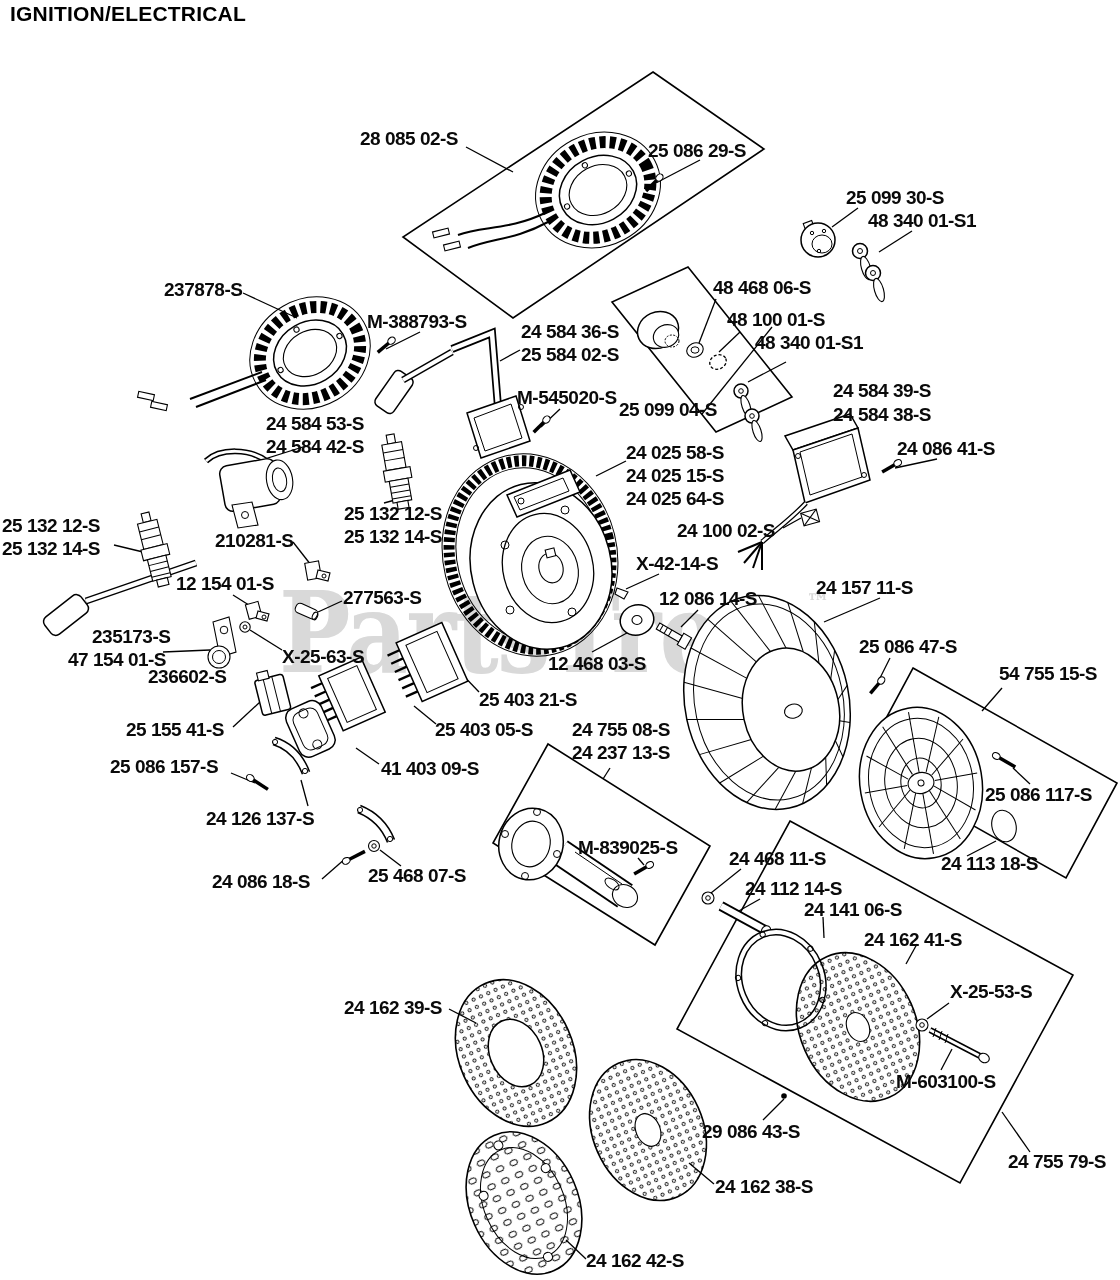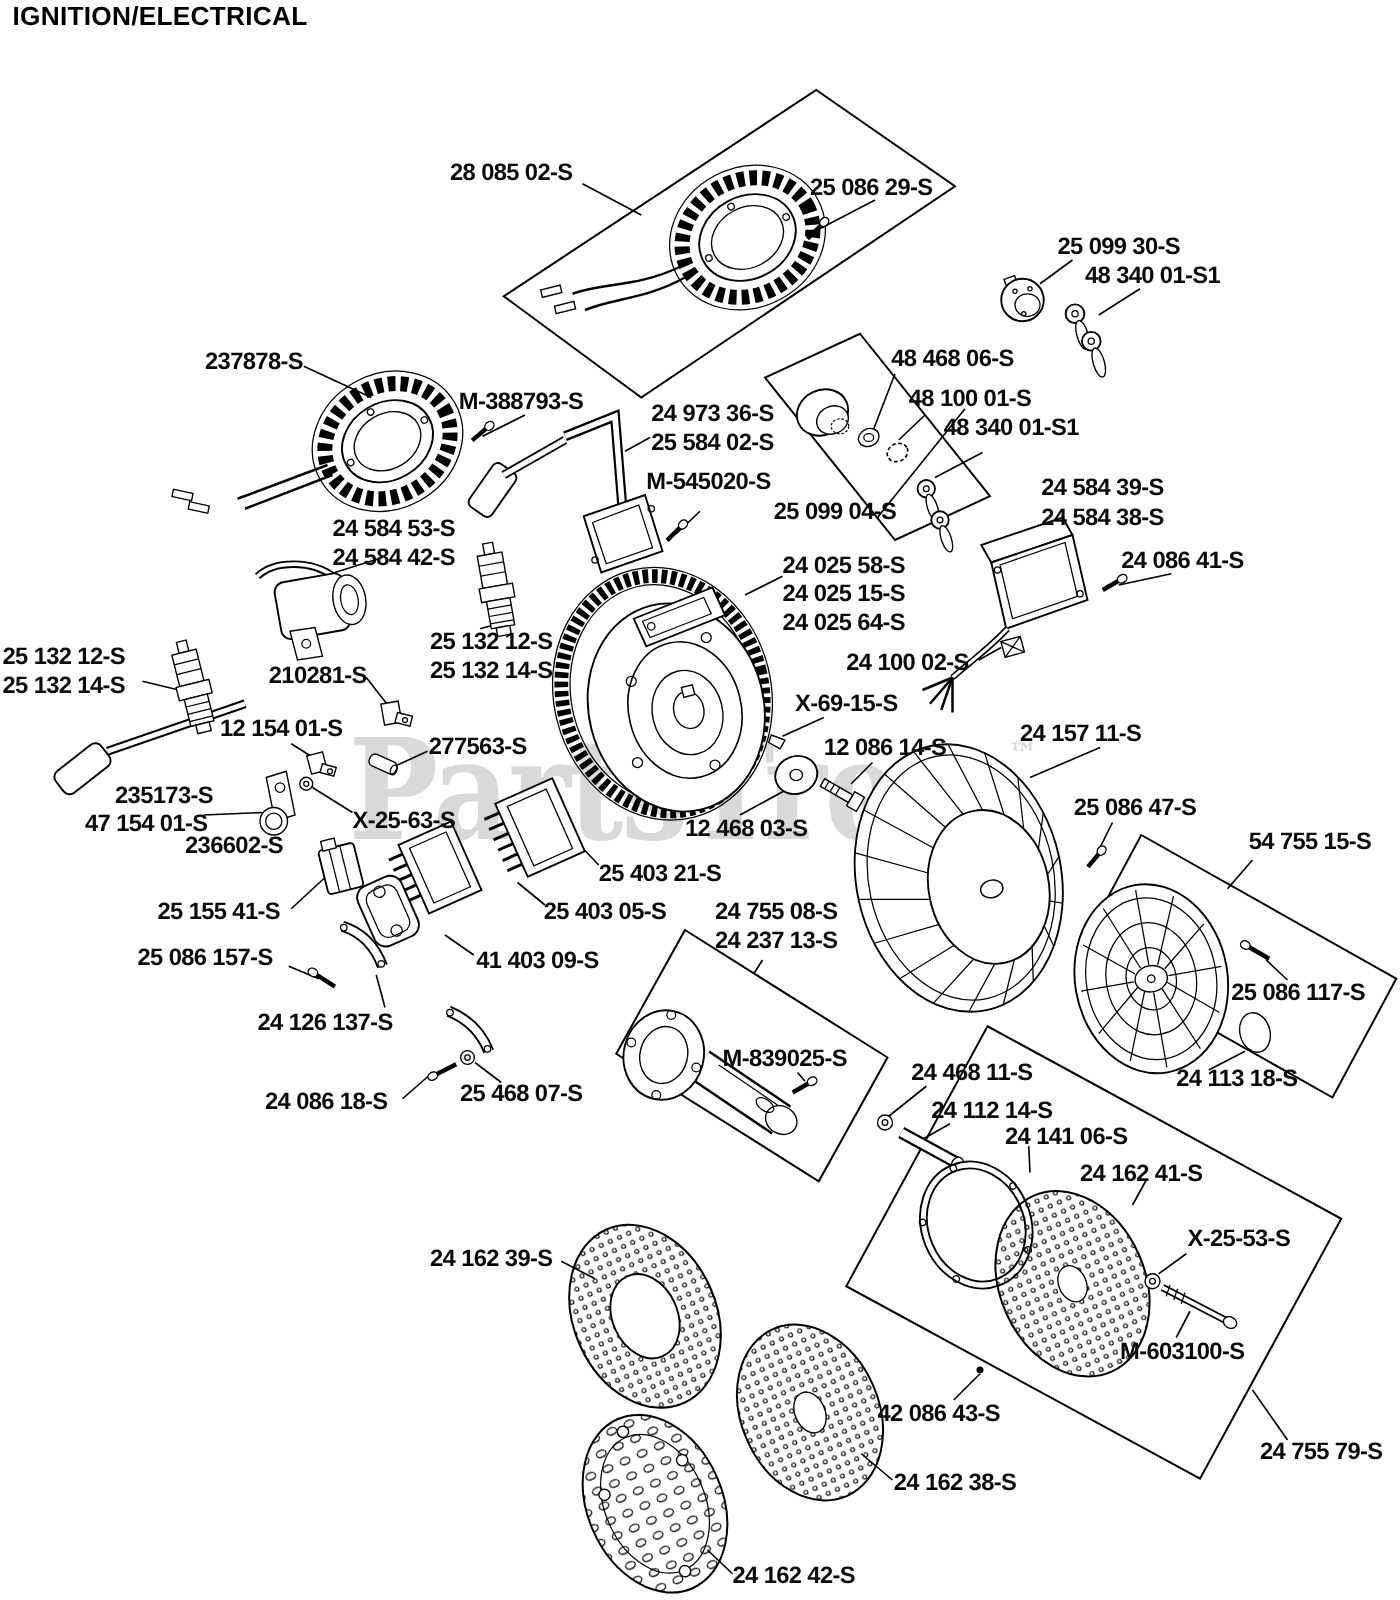--- a/index.html
+++ b/index.html
@@ -510,44 +510,44 @@
 
   <div class="labels">
     <div class="title">IGNITION/ELECTRICAL</div>
 
     <div class="lbl" style="left:360px;top:129px">28 085 02-S</div>
     <div class="lbl" style="left:648px;top:141px">25 086 29-S</div>
     <div class="lbl" style="left:846px;top:188px">25 099 30-S</div>
     <div class="lbl" style="left:868px;top:211px">48 340 01-S1</div>
     <div class="lbl" style="left:164px;top:280px">237878-S</div>
     <div class="lbl" style="left:367px;top:312px">M-388793-S</div>
-    <div class="lbl" style="left:521px;top:322px">24 973 36-S</div>
+    <div class="lbl" style="left:521px;top:322px">24 584 36-S</div>
     <div class="lbl" style="left:521px;top:345px">25 584 02-S</div>
     <div class="lbl" style="left:713px;top:278px">48 468 06-S</div>
     <div class="lbl" style="left:727px;top:310px">48 100 01-S</div>
     <div class="lbl" style="left:755px;top:333px">48 340 01-S1</div>
-    <div class="lbl" style="left:517px;top:376px">M-545020-S</div>
+    <div class="lbl" style="left:517px;top:388px">M-545020-S</div>
     <div class="lbl" style="left:619px;top:400px">25 099 04-S</div>
     <div class="lbl" style="left:833px;top:381px">24 584 39-S</div>
     <div class="lbl" style="left:833px;top:405px">24 584 38-S</div>
     <div class="lbl" style="left:897px;top:439px">24 086 41-S</div>
     <div class="lbl" style="left:266px;top:414px">24 584 53-S</div>
     <div class="lbl" style="left:266px;top:437px">24 584 42-S</div>
     <div class="lbl" style="left:626px;top:443px">24 025 58-S</div>
     <div class="lbl" style="left:626px;top:466px">24 025 15-S</div>
     <div class="lbl" style="left:626px;top:489px">24 025 64-S</div>
     <div class="lbl" style="left:2px;top:516px">25 132 12-S</div>
     <div class="lbl" style="left:2px;top:539px">25 132 14-S</div>
     <div class="lbl" style="left:344px;top:504px">25 132 12-S</div>
     <div class="lbl" style="left:344px;top:527px">25 132 14-S</div>
     <div class="lbl" style="left:215px;top:531px">210281-S</div>
     <div class="lbl" style="left:677px;top:521px">24 100 02-S</div>
     <div class="lbl" style="left:176px;top:574px">12 154 01-S</div>
     <div class="lbl" style="left:343px;top:588px">277563-S</div>
-    <div class="lbl" style="left:636px;top:554px">X-69-15-S</div>
+    <div class="lbl" style="left:636px;top:554px">X-42-14-S</div>
     <div class="lbl" style="left:659px;top:589px">12 086 14-S</div>
     <div class="lbl" style="left:816px;top:578px">24 157 11-S</div>
     <div class="lbl" style="left:92px;top:627px">235173-S</div>
     <div class="lbl" style="left:68px;top:650px">47 154 01-S</div>
     <div class="lbl" style="left:282px;top:647px">X-25-63-S</div>
     <div class="lbl" style="left:548px;top:654px">12 468 03-S</div>
     <div class="lbl" style="left:859px;top:637px">25 086 47-S</div>
     <div class="lbl" style="left:999px;top:664px">54 755 15-S</div>
     <div class="lbl" style="left:148px;top:667px">236602-S</div>
     <div class="lbl" style="left:126px;top:720px">25 155 41-S</div>
@@ -563,18 +563,18 @@
     <div class="lbl" style="left:729px;top:849px">24 468 11-S</div>
     <div class="lbl" style="left:212px;top:872px">24 086 18-S</div>
     <div class="lbl" style="left:368px;top:866px">25 468 07-S</div>
     <div class="lbl" style="left:745px;top:879px">24 112 14-S</div>
     <div class="lbl" style="left:578px;top:838px">M-839025-S</div>
     <div class="lbl" style="left:804px;top:900px">24 141 06-S</div>
     <div class="lbl" style="left:864px;top:930px">24 162 41-S</div>
     <div class="lbl" style="left:950px;top:982px">X-25-53-S</div>
     <div class="lbl" style="left:344px;top:998px">24 162 39-S</div>
     <div class="lbl" style="left:896px;top:1072px">M-603100-S</div>
-    <div class="lbl" style="left:702px;top:1122px">42 086 43-S</div>
+    <div class="lbl" style="left:702px;top:1122px">29 086 43-S</div>
     <div class="lbl" style="left:1008px;top:1152px">24 755 79-S</div>
     <div class="lbl" style="left:715px;top:1177px">24 162 38-S</div>
     <div class="lbl" style="left:586px;top:1251px">24 162 42-S</div>
   </div>
 </div>
 
 </body></html>

